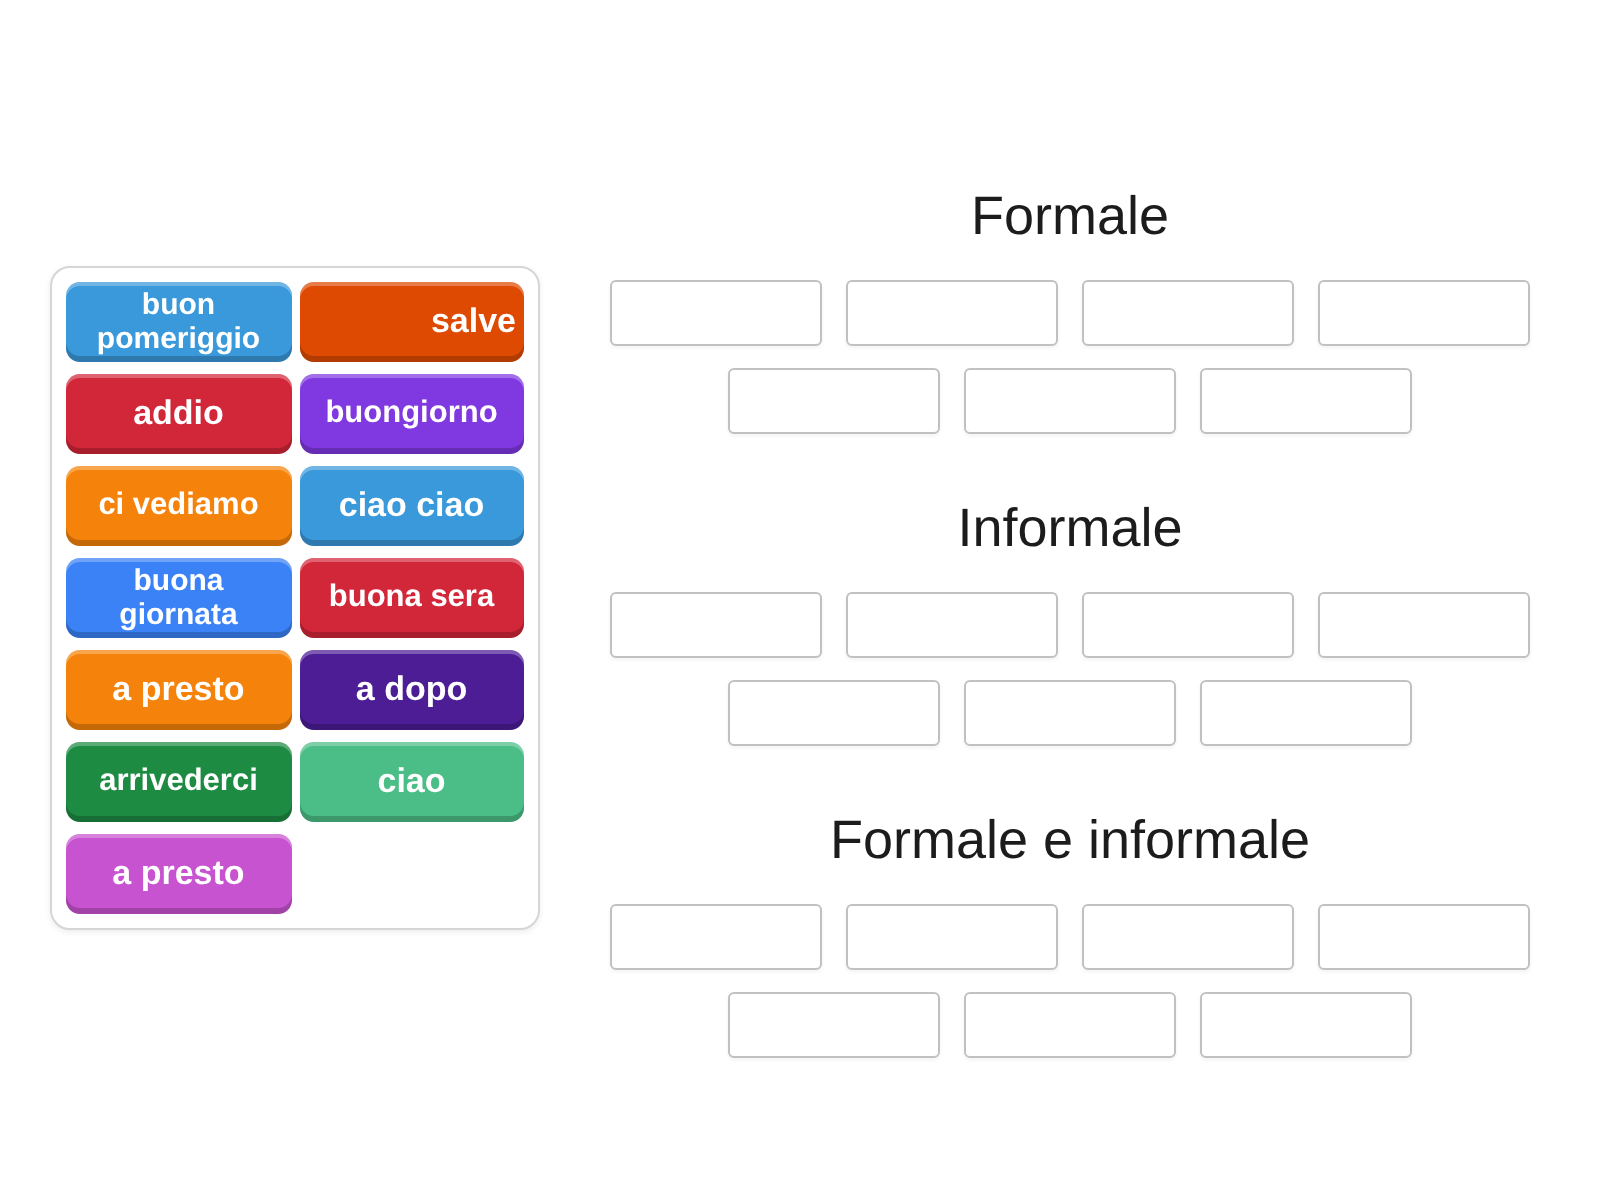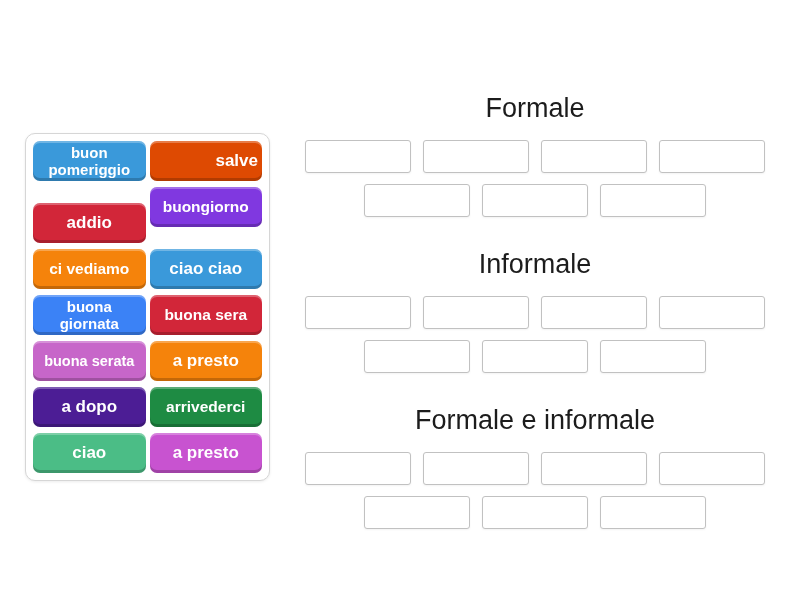--- a/index.html
+++ b/index.html
@@ -90,40 +90,37 @@
 <body>
 
 <div class="stage">
   <div class="tray">
       <div class="tile tile--md tile--wrap" style="background: rgb(58, 153, 218);">
         <span class="tile-label">buon pomeriggio</span>
       </div>
       <div class="tile tile--md" style="background: rgb(222, 74, 2); justify-content: flex-end;">
         <span class="tile-label">salve</span>
       </div>
-      <div class="tile tile--md" style="background: rgb(210, 38, 57); margin-top: 16px;">
+      <div class="tile tile--md" style="background: rgb(210, 38, 57);">
         <span class="tile-label">addio</span>
       </div>
       <div class="tile tile--sm" style="background: rgb(128, 56, 224);">
         <span class="tile-label">buongiorno</span>
       </div>
       <div class="tile tile--sm" style="background: rgb(245, 131, 11);">
         <span class="tile-label">ci vediamo</span>
       </div>
       <div class="tile tile--md" style="background: rgb(58, 153, 218); text-align: right;">
         <span class="tile-label">ciao ciao</span>
       </div>
       <div class="tile tile--md tile--wrap" style="background: #3b82f6;">
         <span class="tile-label">buona giornata</span>
       </div>
       <div class="tile tile--sm" style="background: rgb(210, 38, 57);">
         <span class="tile-label">buona sera</span>
-      </div>
-      <div class="tile tile--xs" style="background: rgb(199, 102, 201);">
-        <span class="tile-label">buona serata</span>
       </div>
       <div class="tile tile--md" style="background: rgb(245, 131, 11);">
         <span class="tile-label">a presto</span>
       </div>
       <div class="tile tile--md" style="background: #4c1d95;">
         <span class="tile-label">a dopo</span>
       </div>
       <div class="tile tile--sm" style="background: rgb(30, 139, 67);">
         <span class="tile-label">arrivederci</span>
       </div>

